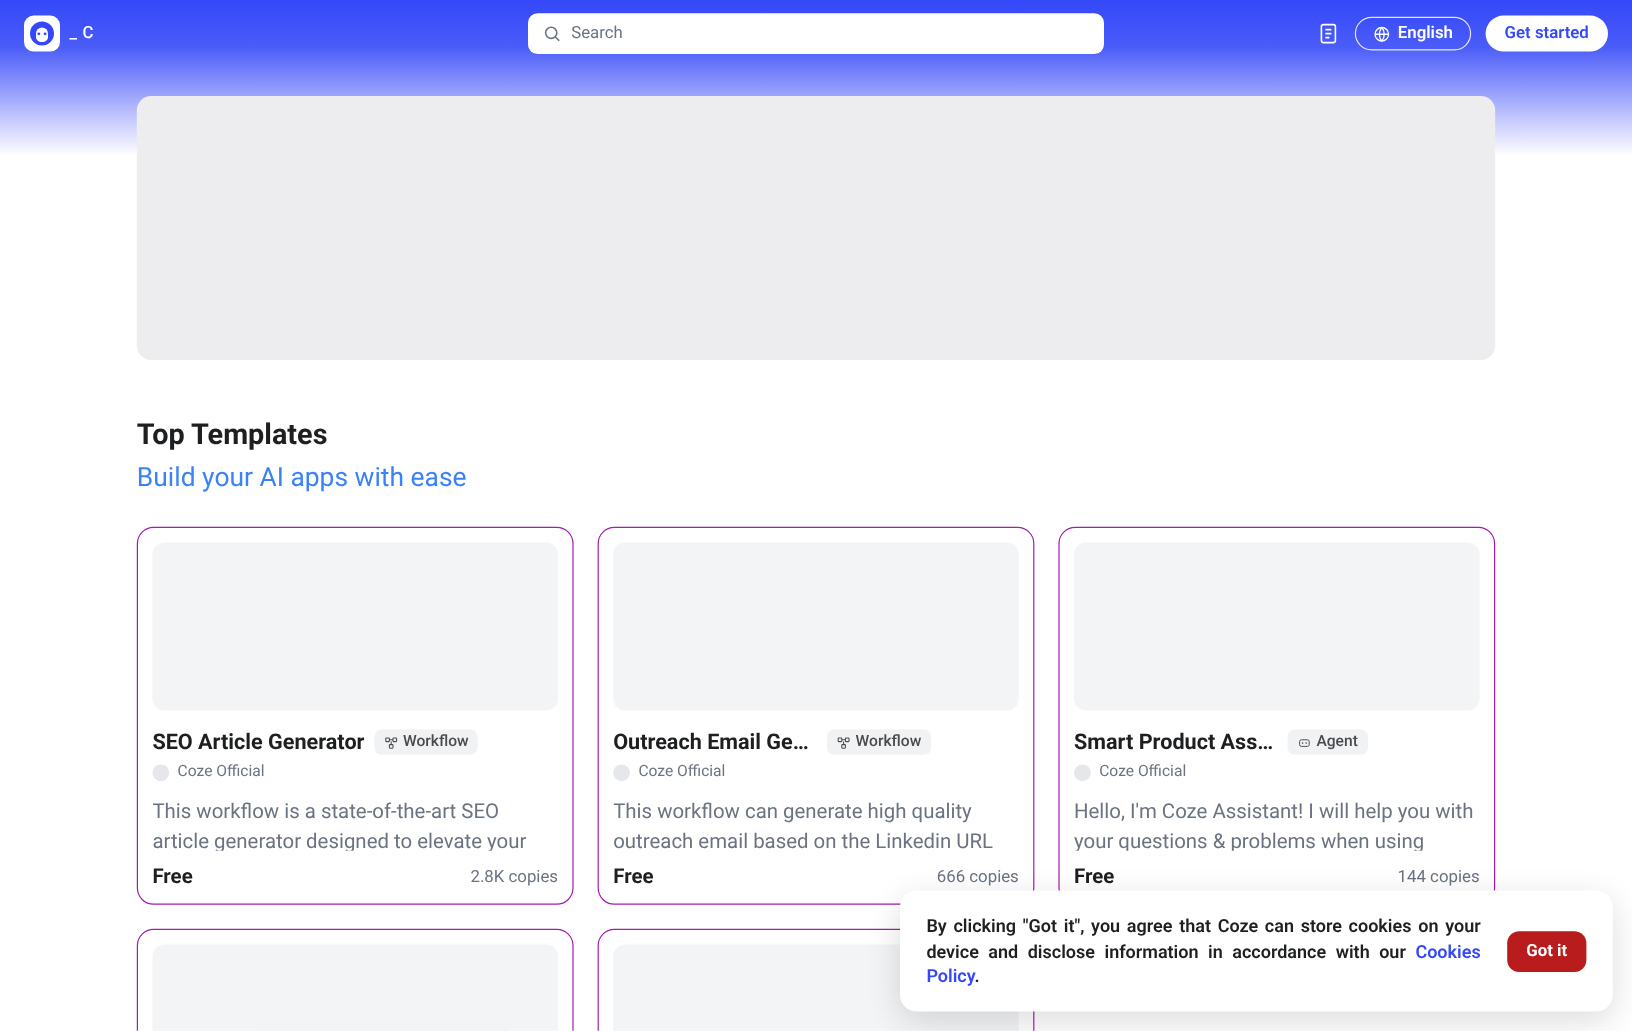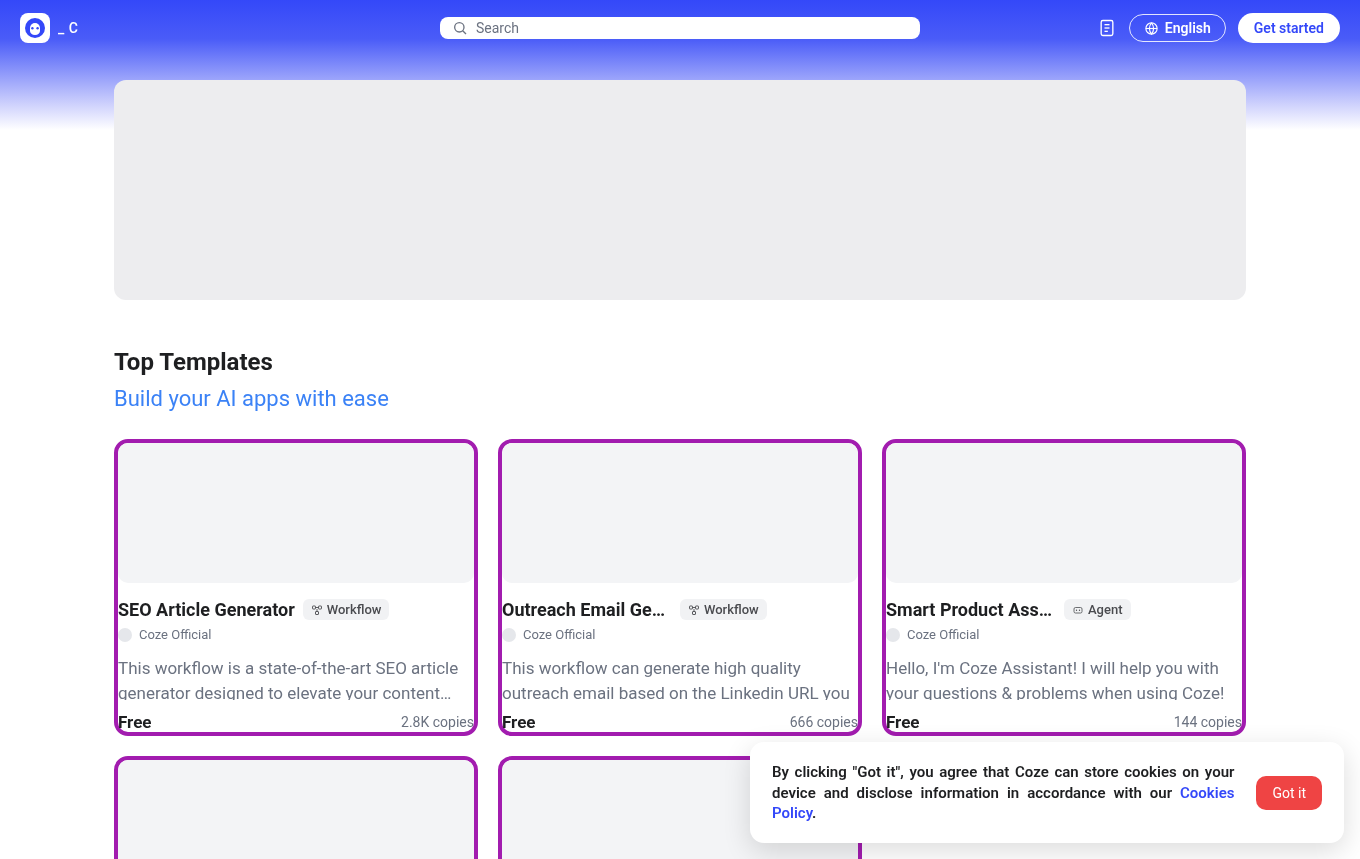--- a/index.html
+++ b/index.html
@@ -61,21 +61,21 @@
       position: absolute;
       left: 50%;
       transform: translateX(-50%);
       width: 480px;
     }
     .search-box {
       display: flex;
       align-items: center;
       background: #fff;
       border-radius: 8px;
-      height: 22px;
+      height: 34px;
       padding: 0 12px;
       gap: 8px;
     }
     .search-icon-svg {
       width: 16px;
       height: 16px;
       fill: none;
       stroke: #6b7280;
       stroke-width: 2;
     }
@@ -163,23 +163,23 @@
       font-size: 22px;
       font-weight: 400;
       color: #3b82f6;
     }
     .grid {
       display: grid;
       grid-template-columns: repeat(3, 1fr);
       gap: 20px;
     }
     .card {
-      border: 4px solid #a21caf;
+      border: 1px solid #a21caf;
       border-radius: 14px;
-      padding: 0;
+      padding: 12px;
       background: #fff;
       cursor: pointer;
     }
     .card-image {
       height: 140px;
       background: #f3f4f6;
       border-radius: 10px;
     }
     .card-image.tall {
       height: 128px;
@@ -288,27 +288,27 @@
       font-weight: 600;
       flex: 1;
       text-align: justify;
     }
     .cookie-link {
       color: #3448f9;
       text-decoration: none;
       font-weight: 600;
     }
     .cookie-btn {
-      background: #ef4444;
+      background: #b91c1c;
       color: #fff;
       border: none;
       border-radius: 10px;
       padding: 9px 16px;
       font-size: 14px;
-      font-weight: 400;
+      font-weight: 700;
       cursor: pointer;
       flex-shrink: 0;
     }
   </style>
 </head>
 <body>
 
 <div class="top-gradient"></div>
 
 <header class="header">

